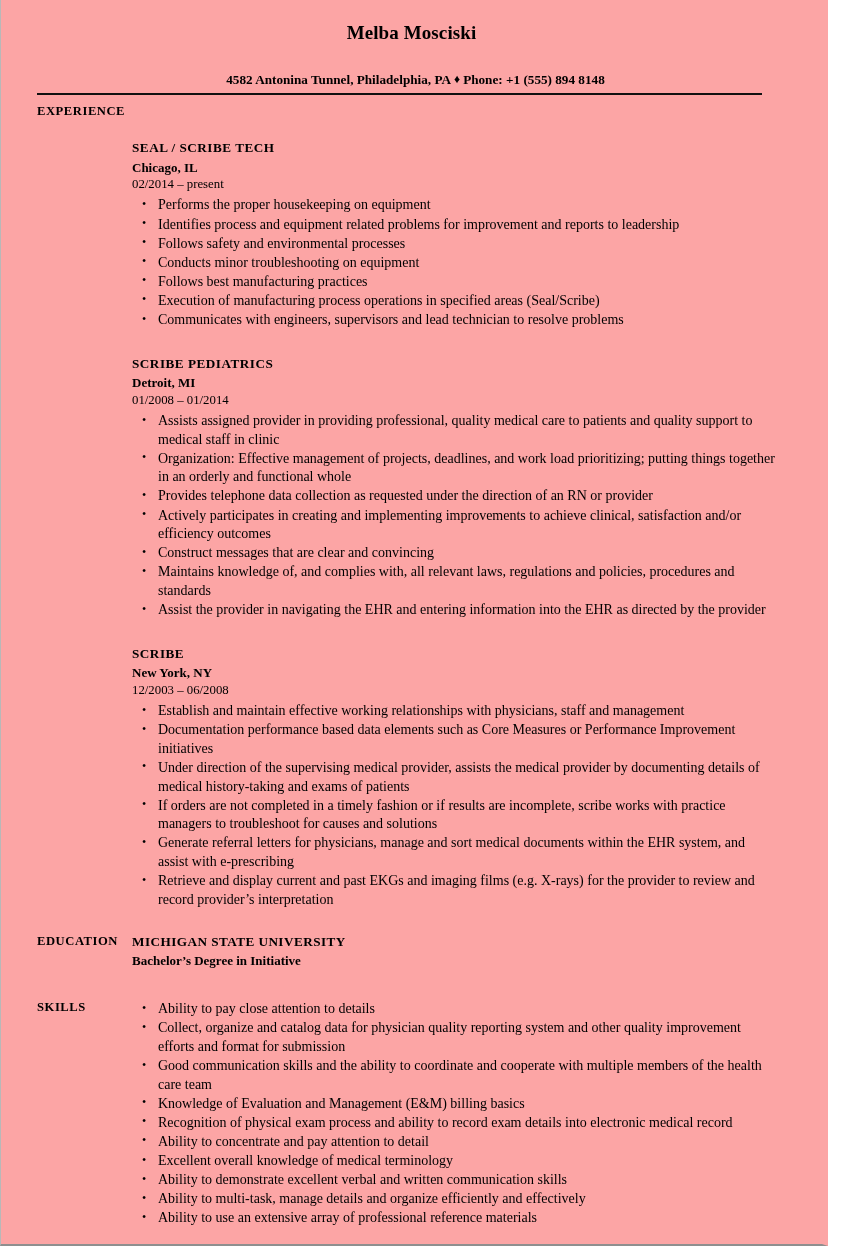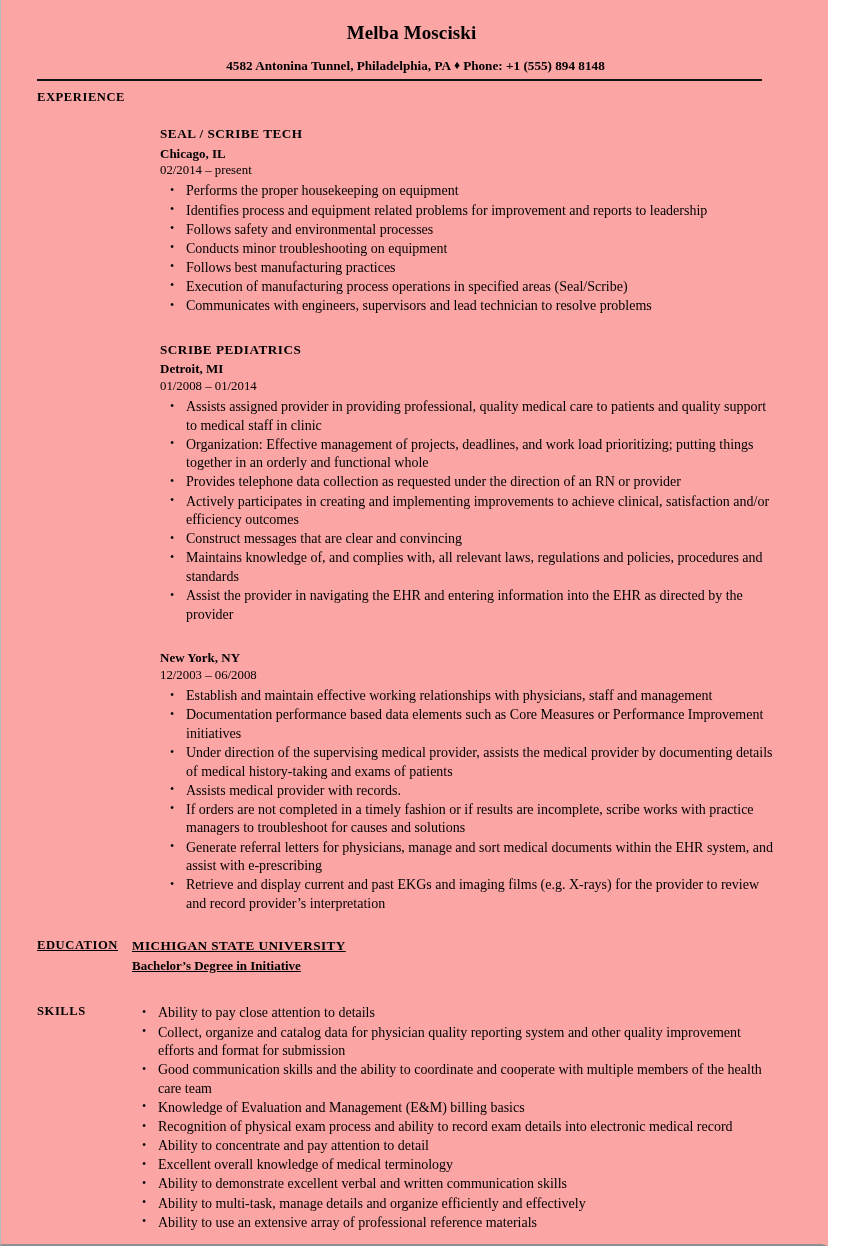--- a/index.html
+++ b/index.html
@@ -39,21 +39,21 @@
   }
   .cand-name {
     font-size: 19px;
     font-weight: bold;
     letter-spacing: 0.1px;
     line-height: 1.15;
   }
   .cand-contact {
     font-size: 13.2px;
     font-weight: bold;
-    margin-top: 14px;
+    margin-top: 28px;
     line-height: 1.15;
     padding-left: 8px;
   }
   .diamond {
     display: inline-block;
     padding: 0 3px;
     font-size: 12px;
     vertical-align: 1px;
   }
   .header-rule {
@@ -76,22 +76,22 @@
     font-weight: bold;
     letter-spacing: 0.55px;
     line-height: 1.2;
   }
   .section-body {
     flex: 1;
     padding-right: 46px;
     box-sizing: border-box;
   }
 
-  #experience-section { margin-top: 9px; gap: 28px; }
-  #education-section  { margin-top: 24px; text-decoration: underline; }
+  #experience-section { margin-top: 9px; }
+  #education-section  { margin-top: 24px; }
   #skills-section     { margin-top: 30px; }
 
   
   .job { margin-bottom: 0; margin-top: 36px; }
   .job + .job { margin-top: 26px; }
   .job-title {
     font-size: 13.2px;
     font-weight: bold;
     letter-spacing: 0.5px;
     line-height: 1.25;
@@ -189,27 +189,27 @@
             <li>Organization: Effective management of projects, deadlines, and work load prioritizing; putting things together in an orderly and functional whole</li>
             <li>Provides telephone data collection as requested under the direction of an RN or provider</li>
             <li>Actively participates in creating and implementing improvements to achieve clinical, satisfaction and/or efficiency outcomes</li>
             <li>Construct messages that are clear and convincing</li>
             <li>Maintains knowledge of, and complies with, all relevant laws, regulations and policies, procedures and standards</li>
             <li>Assist the provider in navigating the EHR and entering information into the EHR as directed by the provider</li>
           </ul>
         </div>
 
         <div class="job">
+          <div class="job-title">SCRIBE</div>
           <div class="job-location">New York, NY</div>
           <div class="job-dates">12/2003 – 06/2008</div>
           <ul class="bullets">
             <li>Establish and maintain effective working relationships with physicians, staff and management</li>
             <li>Documentation performance based data elements such as Core Measures or Performance Improvement initiatives</li>
             <li>Under direction of the supervising medical provider, assists the medical provider by documenting details of medical history-taking and exams of patients</li>
-            <li>Assists medical provider with records.</li>
             <li>If orders are not completed in a timely fashion or if results are incomplete, scribe works with practice managers to troubleshoot for causes and solutions</li>
             <li>Generate referral letters for physicians, manage and sort medical documents within the EHR system, and assist with e-prescribing</li>
             <li>Retrieve and display current and past EKGs and imaging films (e.g. X-rays) for the provider to review and record provider’s interpretation</li>
           </ul>
         </div>
 
       </div>
     </div>
 
     <div class="section" id="education-section">

